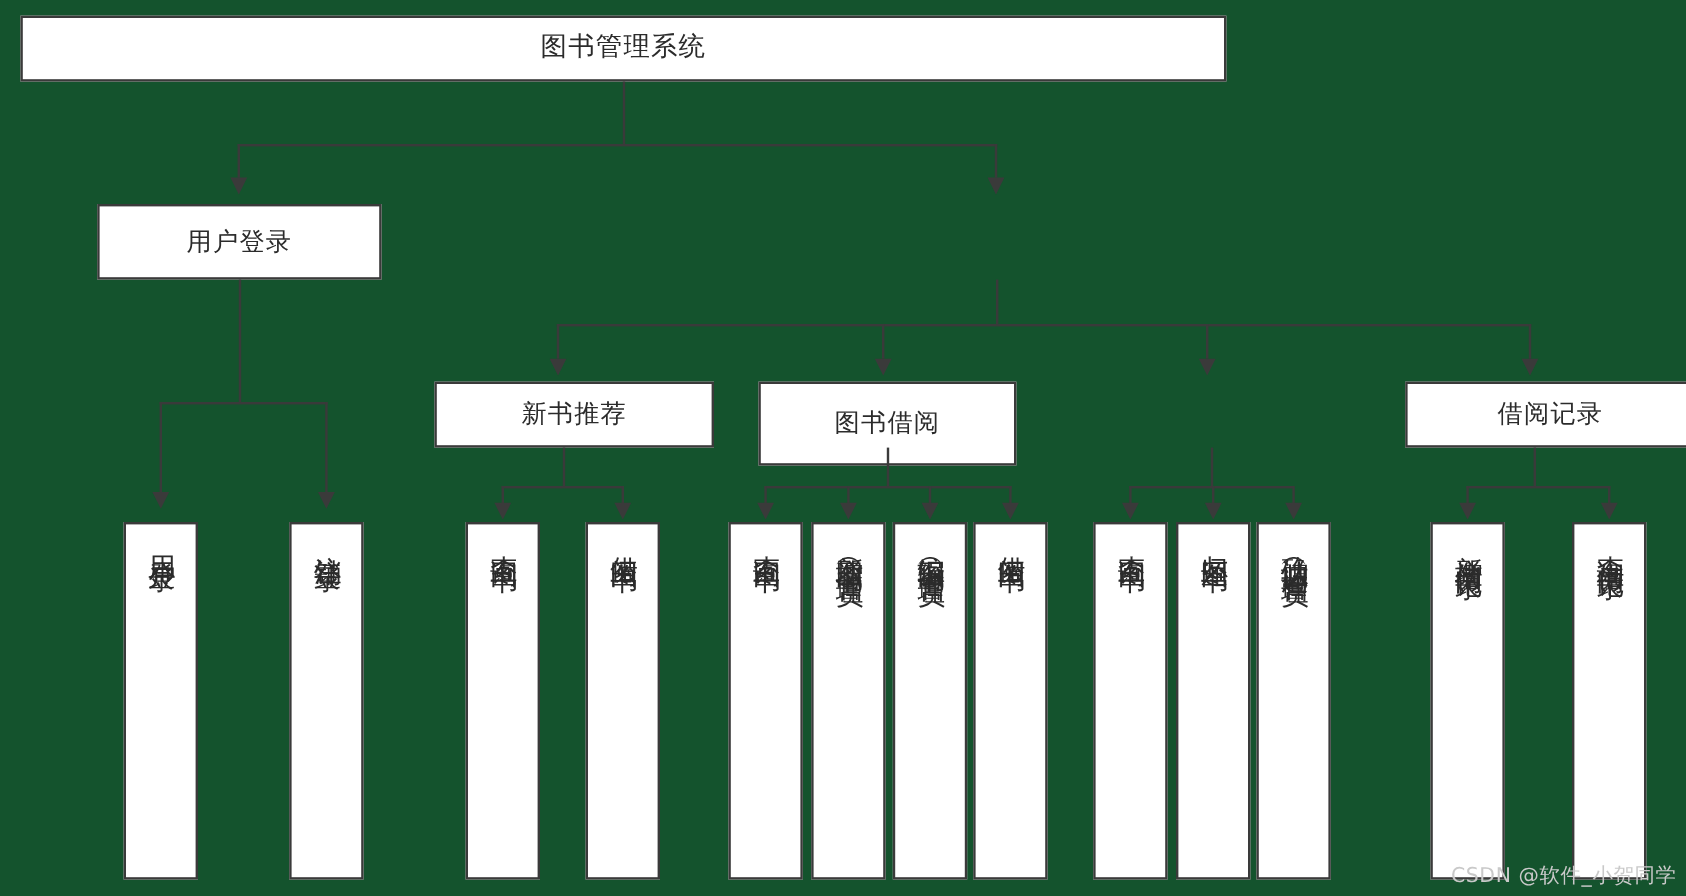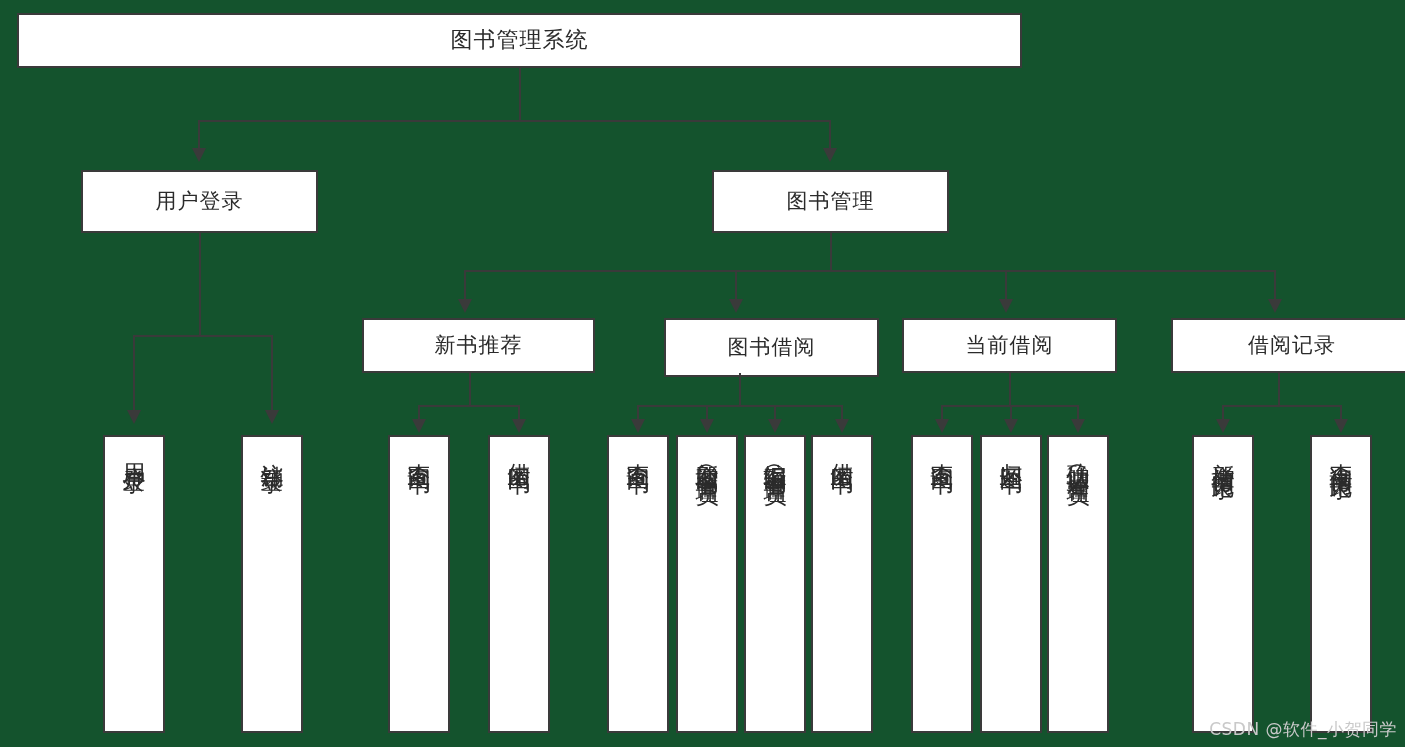--- a/index.html
+++ b/index.html
@@ -82,23 +82,20 @@
   <div class="ln lnh" style="left:198px;top:120px;width:633px;"></div>
   <div class="ln lnv" style="left:198px;top:120px;height:28px;"></div>
   <div class="ln lnv" style="left:829px;top:120px;height:28px;"></div>
   <div class="arrow" style="left:192px;top:148px;"></div>
   <div class="arrow" style="left:823px;top:148px;"></div>
 
   <div class="node horiz" style="left:81px;top:170px;width:237px;height:63px;">
     <span>用户登录</span>
   </div>
 
-  <div class="node horiz" style="left:712px;top:170px;width:237px;height:63px;">
-    <span>图书管理</span>
-  </div>
 
   <div class="ln lnv" style="left:199px;top:233px;height:102px;"></div>
   <div class="ln lnh" style="left:133px;top:335px;width:140px;"></div>
   <div class="ln lnv" style="left:133px;top:335px;height:75px;"></div>
   <div class="ln lnv" style="left:271px;top:335px;height:75px;"></div>
   <div class="arrow" style="left:127px;top:410px;"></div>
   <div class="arrow" style="left:265px;top:410px;"></div>
 
   <div class="ln lnv" style="left:830px;top:233px;height:37px;"></div>
   <div class="ln lnh" style="left:464px;top:270px;width:812px;"></div>
@@ -107,25 +104,22 @@
   <div class="ln lnv" style="left:1005px;top:270px;height:29px;"></div>
   <div class="ln lnv" style="left:1274px;top:270px;height:29px;"></div>
   <div class="arrow" style="left:458px;top:299px;"></div>
   <div class="arrow" style="left:729px;top:299px;"></div>
   <div class="arrow" style="left:999px;top:299px;"></div>
   <div class="arrow" style="left:1268px;top:299px;"></div>
 
   <div class="node horiz" style="left:362px;top:318px;width:233px;height:55px;">
     <span>新书推荐</span>
   </div>
-  <div class="node horiz" style="left:664px;top:318px;width:215px;height:59px;">
+  <div class="node horiz" style="left:632px;top:318px;width:215px;height:70px;">
     <span>图书借阅</span>
-  </div>
-  <div class="node horiz" style="left:902px;top:318px;width:215px;height:55px;">
-    <span>当前借阅</span>
   </div>
   <div class="node horiz" style="left:1171px;top:318px;width:242px;height:55px;">
     <span>借阅记录</span>
   </div>
 
   <div class="ln lnv" style="left:469px;top:373px;height:32px;"></div>
   <div class="ln lnh" style="left:418px;top:405px;width:102px;"></div>
   <div class="ln lnv" style="left:418px;top:405px;height:16px;"></div>
   <div class="ln lnv" style="left:518px;top:405px;height:16px;"></div>
   <div class="arrow" style="left:412px;top:419px;"></div>

